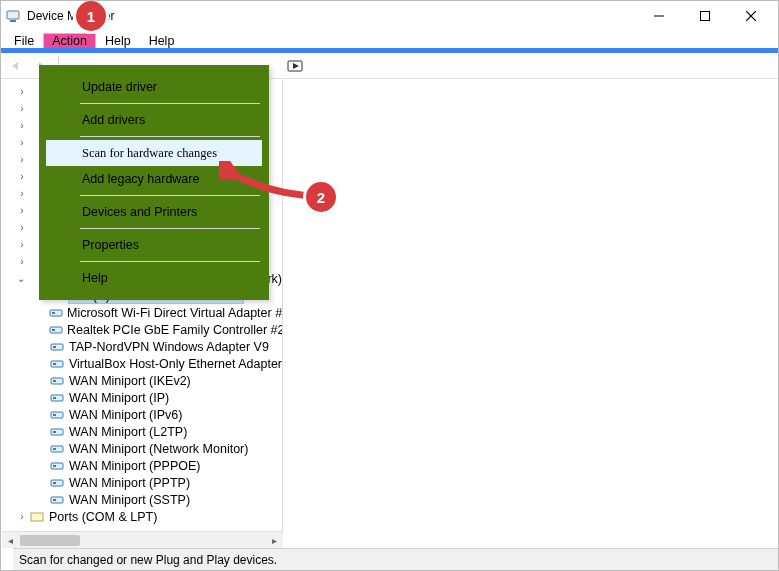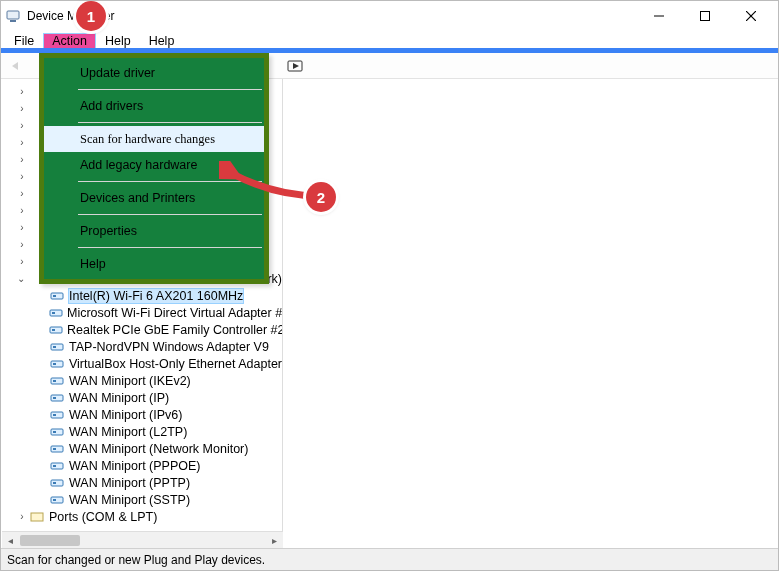--- a/index.html
+++ b/index.html
@@ -74,24 +74,24 @@
     border-radius: 3px;
   }
   .toolbtn.disabled { opacity: 0.35; }
   .toolsep { width:1px; height:20px; background:#d0d0d0; margin:0 2px;}
   .gap-big { width: 218px; } 
 
   
   .dropdown {
     position: absolute;
     left: 38px;      
-    top: 52px;
+    top: 64px;
     width: 230px;
-    background: #15803d;
-    border: 5px solid #4d7c0f;
+    background: #4d7c0f;
+    border: 7px solid #4d7c0f;
     box-shadow: 3px 3px 4px rgba(0,0,0,0.15);
     z-index: 10;
     padding: 2px 0;
   }
   .ddrow {
     height: 26px;
     display: flex; align-items: center;
     padding-left: 36px; padding-right: 10px;
     cursor: default;
     position: relative;
@@ -160,21 +160,21 @@
   }
   .hscroll .arrL,.hscroll .arrR{
     position:absolute; top:0; width:17px; height:17px;
     display:flex;align-items:center;justify-content:center; color:#666; font-size:10px;
   }
   .hscroll .arrL{left:0;} .hscroll .arrR{right:0;}
 
   
   .statusbar {
     position: absolute;
-    left: 0; right: 0; bottom: 0;
+    left: 12px; right: 0; bottom: 0;
     height: 22px;
     background: #f0f0f0;
     border-top: 1px solid #d0d0d0;
     display: flex; align-items: center;
     padding: 0 6px;
     font-size: 12px;
   }
 
   
   .callout {

